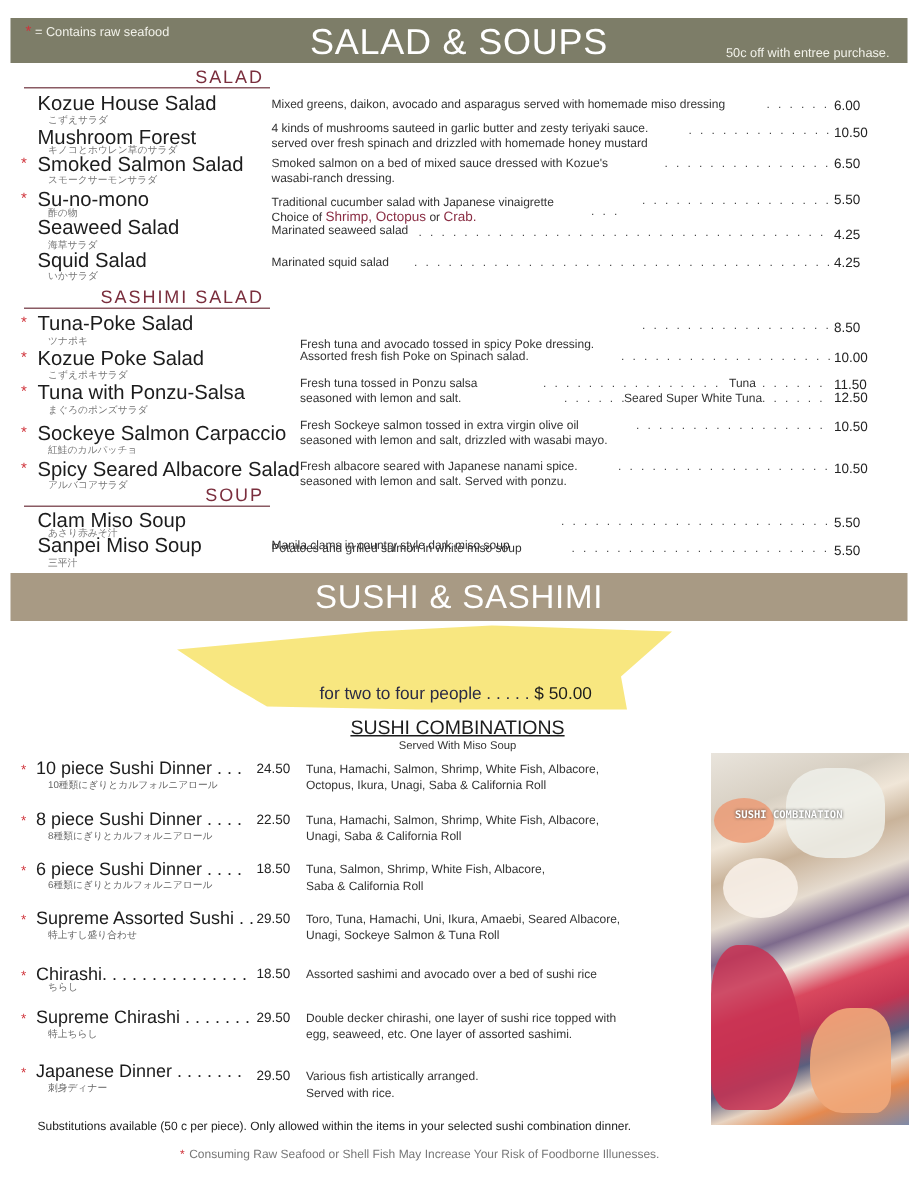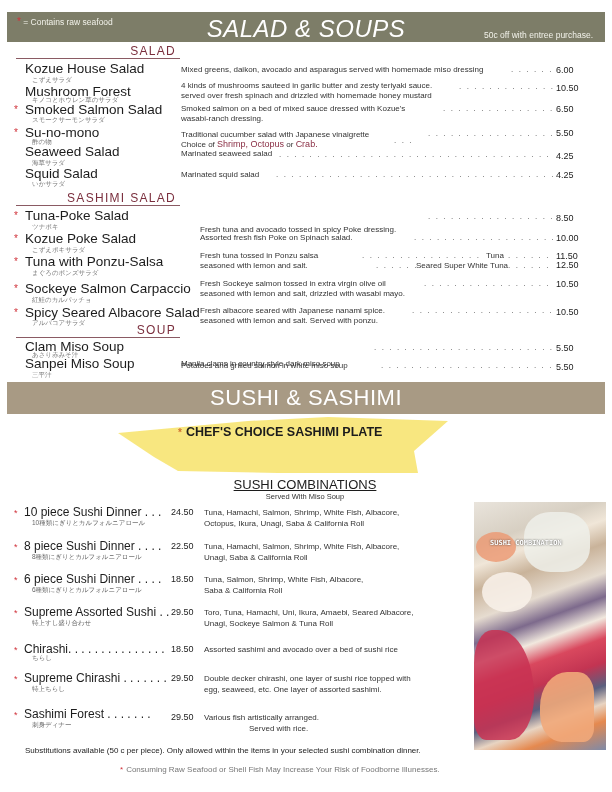--- a/index.html
+++ b/index.html
@@ -5,21 +5,21 @@
   * { box-sizing: border-box; margin: 0; padding: 0; }
   html, body { width: 612px; height: 792px; background: #ffffff; overflow: hidden; }
   body { position: relative; font-family: "Liberation Sans", sans-serif; color: #222; }
 
   .banner1 {
     position: absolute; left: 7px; top: 12px; width: 598px; height: 30px;
     background: #7d7d68; color: #fff;
   }
   .banner1 .legend { position: absolute; left: 10px; top: 4px; font-size: 8.5px; color: #f2f2ea; }
   .banner1 .legend .star { color: #d0323a; font-size: 10px; }
-  .banner1 .title { position: absolute; left: 0; width: 100%; top: 3px; text-align: center; font-size: 24px; letter-spacing: 0.5px; color: #fff; font-style: italic; }
+  .banner1 .title { position: absolute; left: 0; width: 100%; top: 3px; text-align: center; font-size: 24px; letter-spacing: 0.5px; color: #fff; }
   .banner1 .note { position: absolute; right: 12px; top: 18px; font-size: 8.5px; color: #f2f2ea; }
 
   .section-head {
     position: absolute; left: 16px; width: 164px; border-bottom: 1px solid #8a5a63;
     text-align: right; color: #7a2e3d; font-size: 12px; letter-spacing: 1.3px; line-height: 13px; padding-right: 4px;
   }
 
   .item { position: absolute; left: 16px; width: 580px; }
   .item .star { position: absolute; left: -2px; color: #d0323a; font-size: 10px; line-height: 14px; }
   .item .name { position: absolute; left: 9px; font-size: 13.5px; line-height: 14px; color: #1c1c1c; white-space: nowrap; }
@@ -210,22 +210,23 @@
   <span class="dots" style="left:365px; top:4px; width:173px;">. . . . . . . . . . . . . . . . . . . . . . . . . . . . . . . . . . . .</span>
   <span class="price" style="top:5px;">5.50</span>
 </div>
 
 <div class="banner2">SUSHI &amp; SASHIMI</div>
 
 <div class="chef">
   <svg width="340" height="62" viewBox="0 0 340 62">
     <polygon points="0,18 130,6 210,2 330,6 296,36 300,58 160,58 60,56 36,42" fill="#f7e36a" opacity="0.85"></polygon>
   </svg>
-  <div class="c-title">
-    <span class="star">*</span><span>CHEF'S CHOICE SASHIMI PLATE</span>
+  <div class="c-line" style="top:42px;">
+    <span>for two to four people . . . . .</span>
+    <span class="amt">$ 50.00</span>
   </div>
 </div>
 
 <div class="combos-head">SUSHI COMBINATIONS</div>
 <div class="combos-sub">Served With Miso Soup</div>
 
 <div class="sitem" style="top:505px;">
   <span class="star">*</span>
   <span class="name">10 piece Sushi Dinner . . .</span>
   <span class="jp">10種類にぎりとカルフォルニアロール</span>
@@ -273,25 +274,25 @@
   <span class="star">*</span>
   <span class="name">Supreme Chirashi . . . . . . .</span>
   <span class="jp">特上ちらし</span>
   <span class="price">29.50</span>
   <span class="desc">Double decker chirashi, one layer of sushi rice topped with</span>
   <span class="desc" style="top:13px;">egg, seaweed, etc. One layer of assorted sashimi.</span>
 </div>
 
 <div class="sitem" style="top:707px;">
   <span class="star">*</span>
-  <span class="name">Sashimi Forest . . . . . . .</span>
+  <span class="name">Japanese Dinner . . . . . . .</span>
   <span class="jp">刺身ディナー</span>
   <span class="price" style="top:5px;">29.50</span>
   <span class="desc" style="top:5px;">Various fish artistically arranged.</span>
-  <span class="desc" style="top:16px;margin-left:45px;">Served with rice.</span>
+  <span class="desc" style="top:16px;">Served with rice.</span>
 </div>
 
 <div class="photo">
   <div class="blob3"></div>
   <div class="blob5"></div>
   <div class="blob4"></div>
   <div class="blob1"></div>
   <div class="blob2"></div>
   <div class="caption">SUSHI COMBINATION</div>
 </div>

